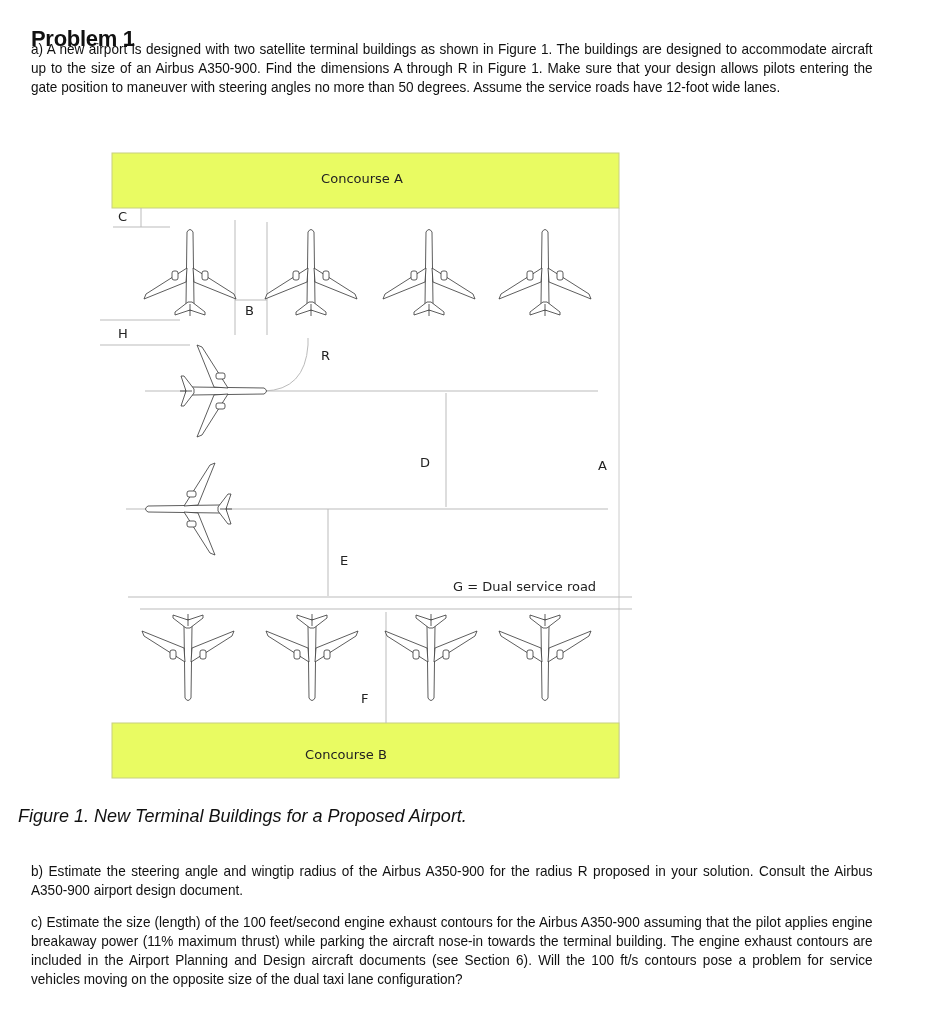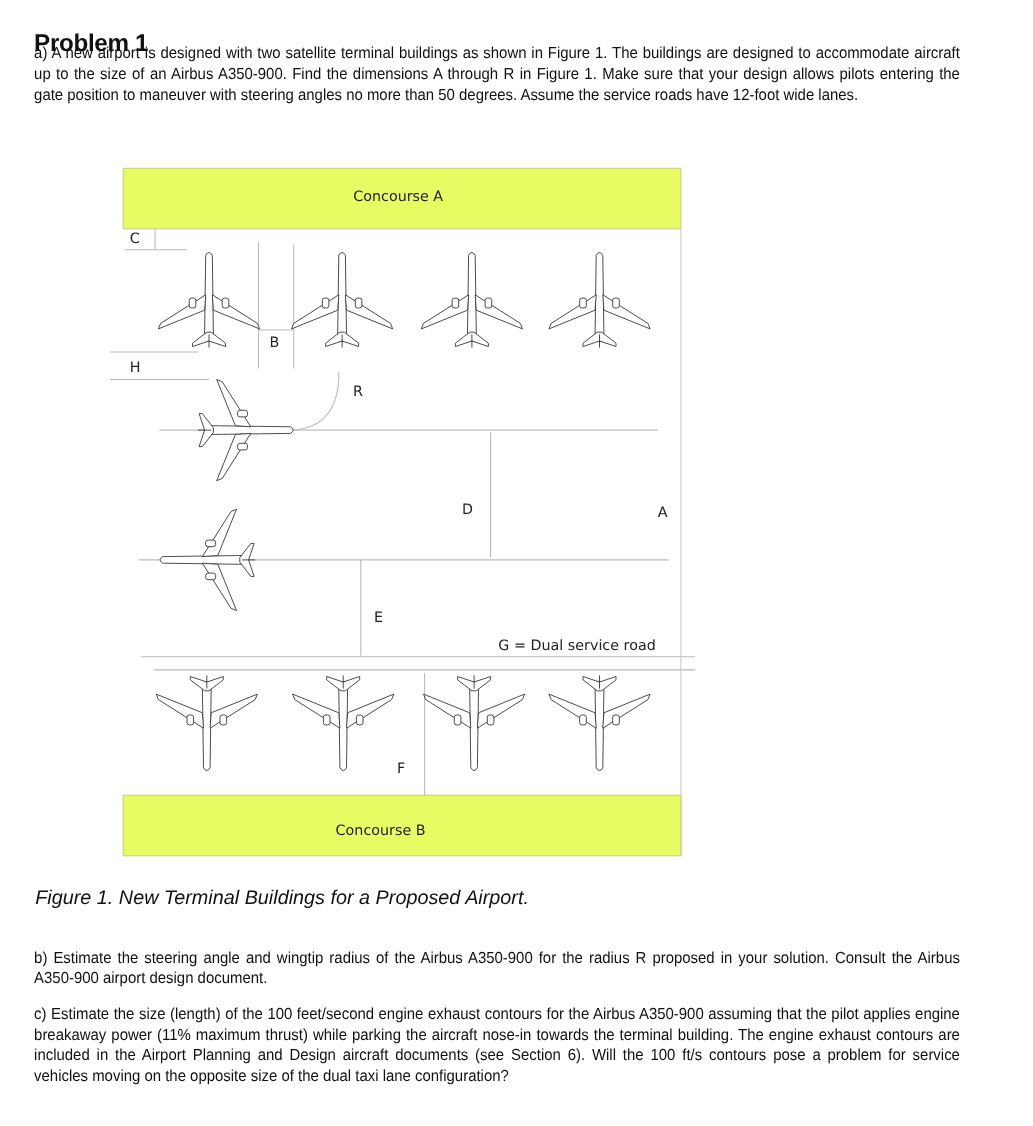--- a/index.html
+++ b/index.html
@@ -2,21 +2,21 @@
 <html><head>
 <meta charset="utf-8">
 <style>
   html, body { margin:0; padding:0; background:#ffffff; }
   body { width:939px; height:1024px; position:relative; overflow:hidden; font-family:"Liberation Sans", sans-serif; color:#111; }
   .title { position:absolute; left:31px; top:6px; font-size:22px; font-weight:bold; letter-spacing:-0.3px;margin-top:20px; }
   .para { position:absolute; left:31px; width:842px; font-size:14.6px; line-height:19px; text-align:justify; transform:scaleX(0.93); transform-origin:left top; width:905px; }
   #pa { top:40px; }
   #pb { top:862px; }
   #pc { top:913px; }
-  .caption { position:absolute; left:32px; top:806px; font-size:18px; font-style:italic;text-align:center; }
+  .caption { position:absolute; left:18px; top:806px; font-size:18px; font-style:italic;text-align:center; }
   svg.fig { position:absolute; left:0; top:0; }
   .lbl { font-family:"DejaVu Sans", sans-serif; font-size:13px; fill:#222; }
 </style>
 </head>
 <body>
 
 <div class="title">Problem 1</div>
 <div class="para" id="pa">a) A new airport is designed with two satellite terminal buildings as shown in Figure 1. The buildings are designed to accommodate aircraft up to the size of an Airbus A350-900.  Find the dimensions A through R in Figure 1. Make sure that your design allows pilots entering the gate position to maneuver with steering angles no more than 50 degrees. Assume the service roads have 12-foot wide lanes.</div>
 
 <svg class="fig" width="939" height="800" viewBox="0 0 939 800">

